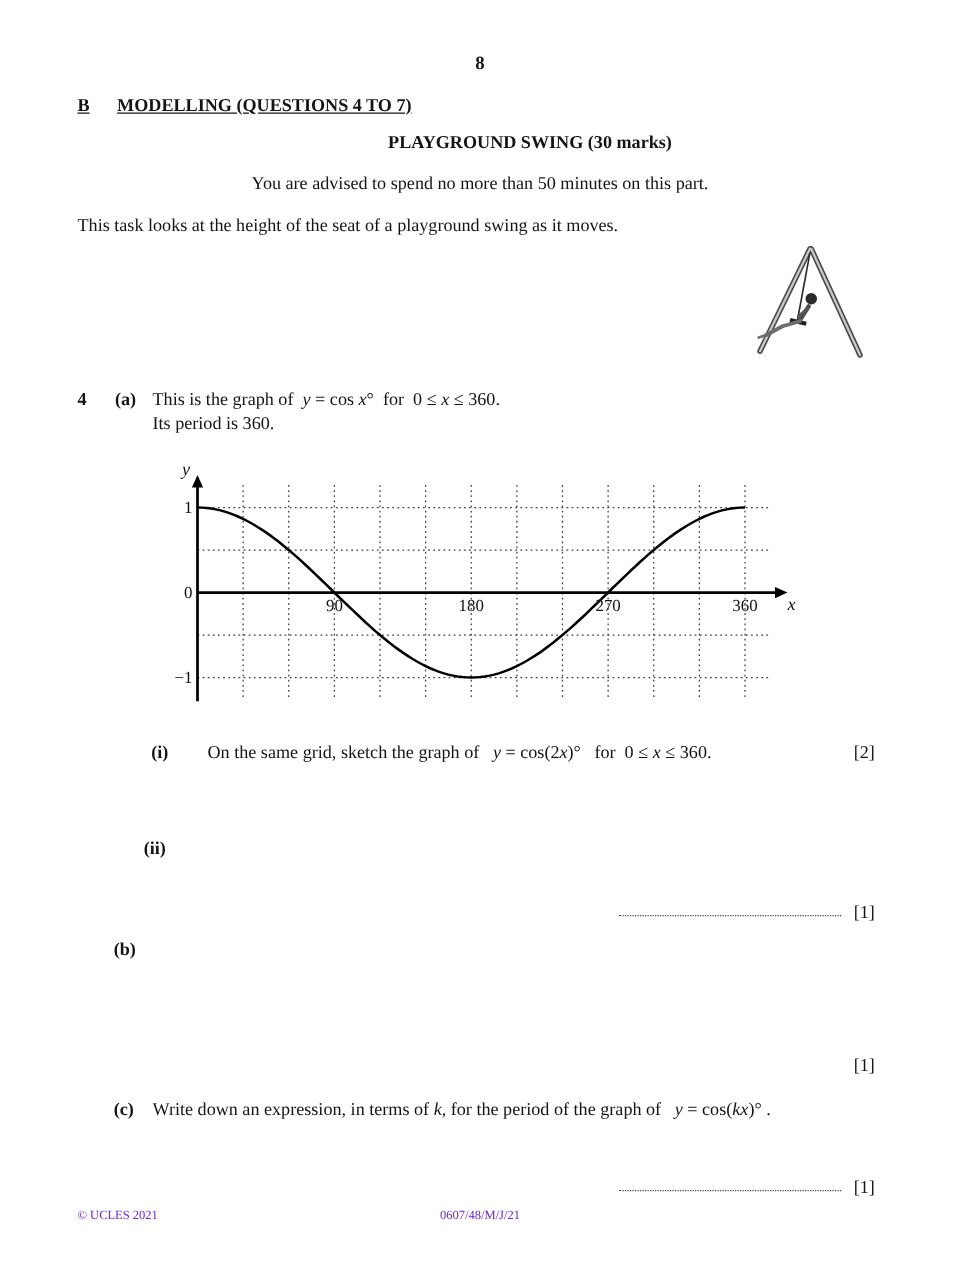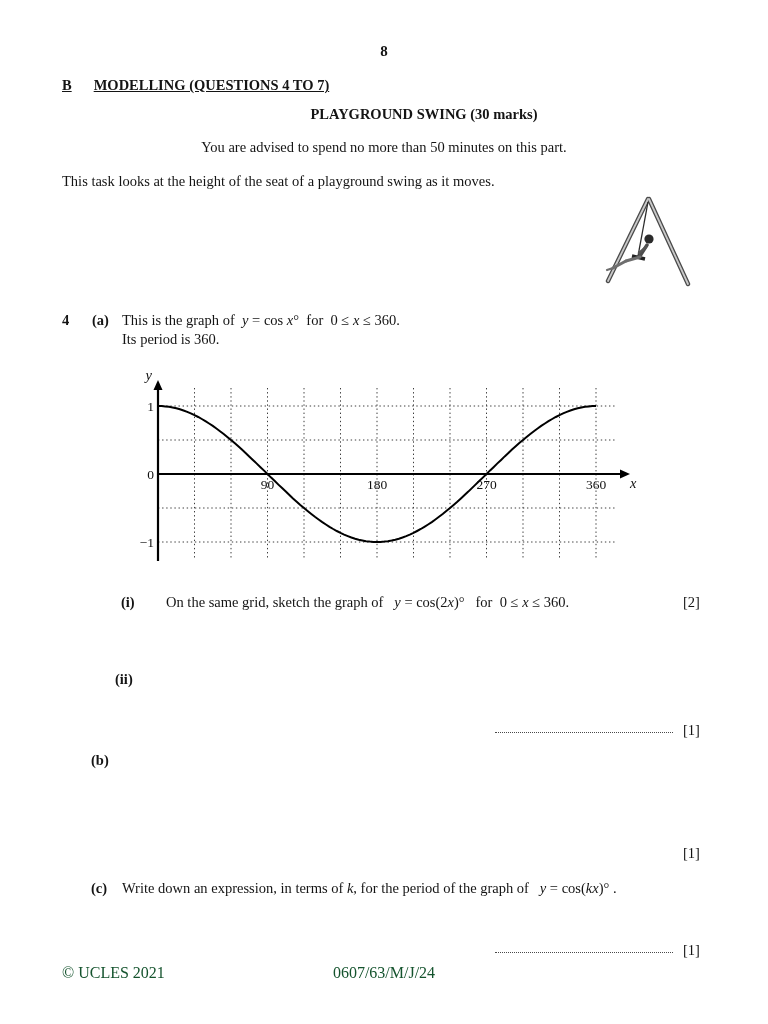--- a/index.html
+++ b/index.html
@@ -5,21 +5,21 @@
   html,body{margin:0;padding:0;background:#fff;}
   .page{position:relative;width:768px;height:1024px;background:#fff;overflow:hidden;
         font-family:"Liberation Serif",serif;color:#141414;font-size:14.5px;line-height:19px;}
   .abs{position:absolute;}
   .b{font-weight:bold;}
   .ctr{left:0;width:768px;text-align:center;}
   .mathrow{white-space:pre-wrap;}
   .mi{font-style:italic;}
   .ansline{border-bottom:1.7px dotted #4a4a4a;}
   .marks{font-size:14.5px;}
-  .foot{font-size:16px;color:#14532d;}
+  .foot{font-size:10px;color:#6d28d9;}
   
   .grid{stroke:#3d3d3d;stroke-width:1;stroke-dasharray:1.4 2.7;fill:none;}
   .axis{stroke:#000;stroke-width:2.2;fill:none;}
   .axisfill{fill:#000;stroke:none;}
   .curve{fill:none;stroke:#000;stroke-width:2;}
   .num{font-family:"Liberation Serif",serif;font-size:13.5px;fill:#111;}
   .varl{font-family:"Liberation Serif",serif;font-style:italic;font-size:14.5px;fill:#111;}
   
   .tube-out{stroke:#4a4a4a;stroke-width:4.4;stroke-linecap:round;fill:none;}
   .tube-in{stroke:#c9c9c9;stroke-width:1.8;stroke-linecap:round;fill:none;}
@@ -109,15 +109,15 @@
   <div class="abs b" style="top:751px;left:91px;">(b)</div>
   <div class="abs marks" style="top:844px;left:683px;">[1]</div>
 
   <div class="abs b" style="top:879px;left:91px;">(c)</div>
   <div class="abs mathrow" style="top:879px;left:122px;"><span>Write down an expression, in terms of </span><span class="mi">k</span><span>, for the period of the graph of   </span><span class="mi">y</span><span> = cos(</span><span class="mi">k</span><span class="mi">x</span><span>)° .</span></div>
 
   <div class="abs ansline" style="top:937px;left:495px;width:178px;height:15px;"></div>
   <div class="abs marks" style="top:941px;left:683px;">[1]</div>
 
   <div class="abs foot" style="top:963px;left:62px;">© UCLES 2021</div>
-  <div class="abs ctr foot" style="top:963px;">0607/63/M/J/24</div>
+  <div class="abs ctr foot" style="top:963px;">0607/48/M/J/21</div>
 
 </div>
 
 </body></html>

